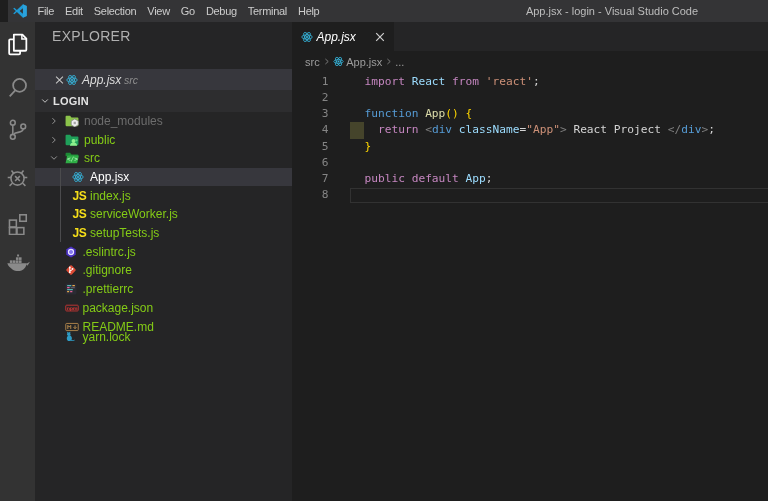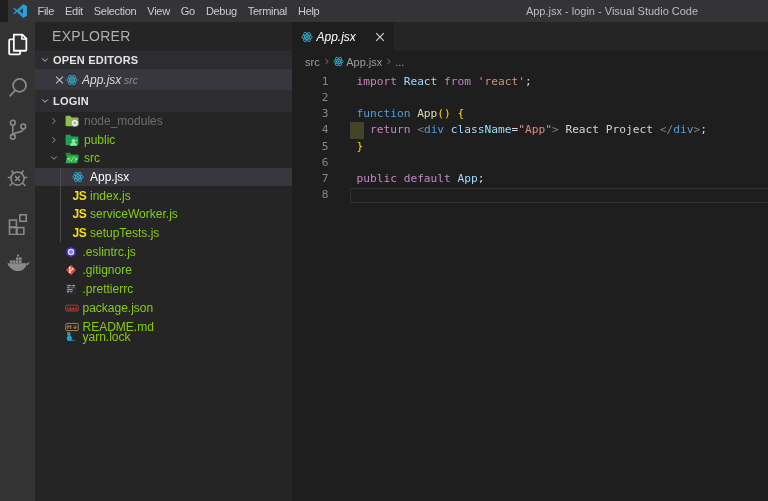--- a/index.html
+++ b/index.html
@@ -73,21 +73,21 @@
     display:flex; align-items:center; padding-left:12.5px; }
   .bc-item { font-size:11px; color:#9d9d9d; white-space:nowrap; }
   .bc-sep { margin:0 2px; display:flex; align-items:center; }
   .bc-icon { width:11px; height:11px; margin-right:2.5px; display:flex; align-items:center; }
   .bc-group { display:flex; align-items:center; }
 
   .code { position:absolute; left:0; top:50px; width:100%; height:429px;
     font-family:"DejaVu Sans Mono", monospace; font-size:11.2px; }
   .cl { position:absolute; left:0; width:100%; height:16.14px; line-height:16.14px; }
   .ln { position:absolute; left:0; top:0; width:36px; text-align:right; color:#858585; }
-  .lt { position:absolute; left:64px; top:0; white-space:pre; color:#d4d4d4;text-align:center; }
+  .lt { position:absolute; left:72px; top:0; white-space:pre; color:#d4d4d4;text-align:center; }
   .tk-kw { color:#C586C0; }
   .tk-st { color:#569CD6; }
   .tk-fn { color:#DCDCAA; }
   .tk-var { color:#9CDCFE; }
   .tk-str { color:#CE9178; }
   .tk-pl { color:#D4D4D4; }
   .tk-br { color:#FFD700; }
   .tk-pn { color:#808080; }
   .cursor-block { position:absolute; left:57.5px; top:0; width:13.6px; height:16.14px; background:#45442b; }
   .current-line { position:absolute; left:57px; right:-2px; top:115.5px; height:15px;
@@ -168,26 +168,20 @@
         <rect x="10.5" y="5.1" width="2.5" height="2.5"></rect>
         <rect x="13.4" y="5.1" width="2.5" height="2.5"></rect>
         <rect x="11.6" y="2.4" width="1.9" height="1.9"></rect>
       </svg>
     </div>
   </div>
 
   <div class="sidebar">
     <span class="sb-title">EXPLORER</span>
 
-    <div class="sec-header sec-oe">
-      <svg class="chev" width="10" height="10" viewBox="0 0 16 16">
-          <path d="M3.5 5.5 L8 10 L12.5 5.5" stroke="#cccccc" stroke-width="1.5" fill="none"></path>
-        </svg>
-      <span class="sec-label">OPEN EDITORS</span>
-    </div>
 
     <div class="oe-item">
       <svg class="oe-close" viewBox="0 0 10 10">
           <path d="M1.2 1.2 L8.8 8.8 M8.8 1.2 L1.2 8.8" stroke="#c5c5c5" stroke-width="1.2" fill="none"></path>
         </svg>
       <svg class="oe-icon" viewBox="0 0 24 24">
         <circle cx="12" cy="12" r="2.2" fill="#35b5dc"></circle>
         <g fill="none" stroke="#35b5dc" stroke-width="1.7">
           <ellipse cx="12" cy="12" rx="10.3" ry="4.2"></ellipse>
           <ellipse cx="12" cy="12" rx="10.3" ry="4.2" transform="rotate(60 12 12)"></ellipse>

